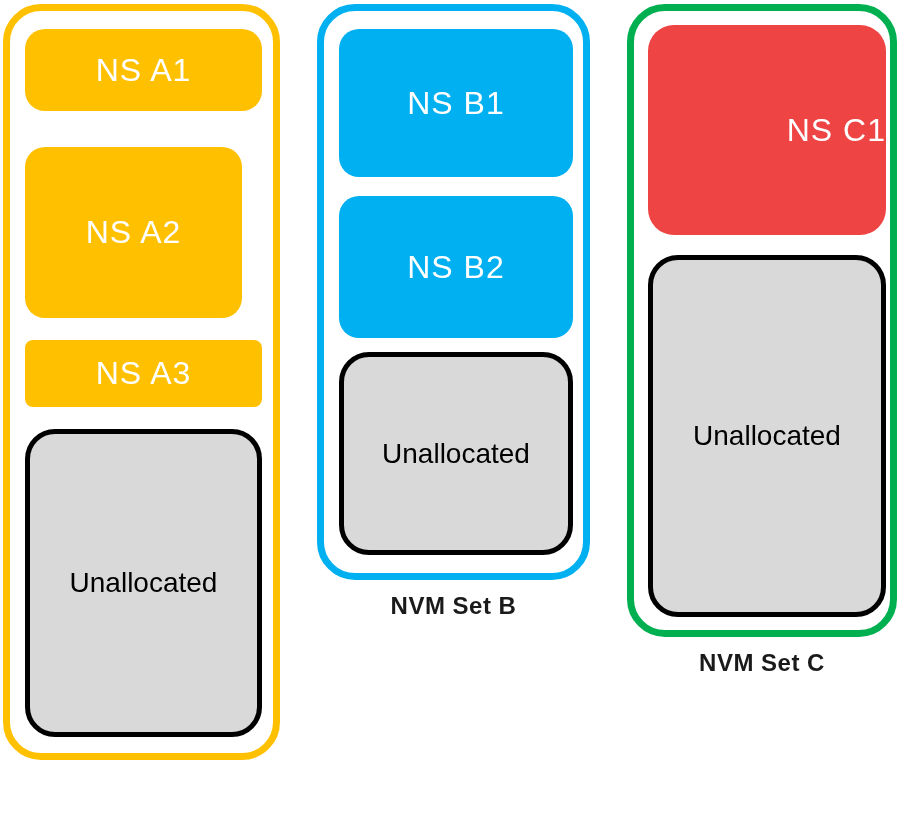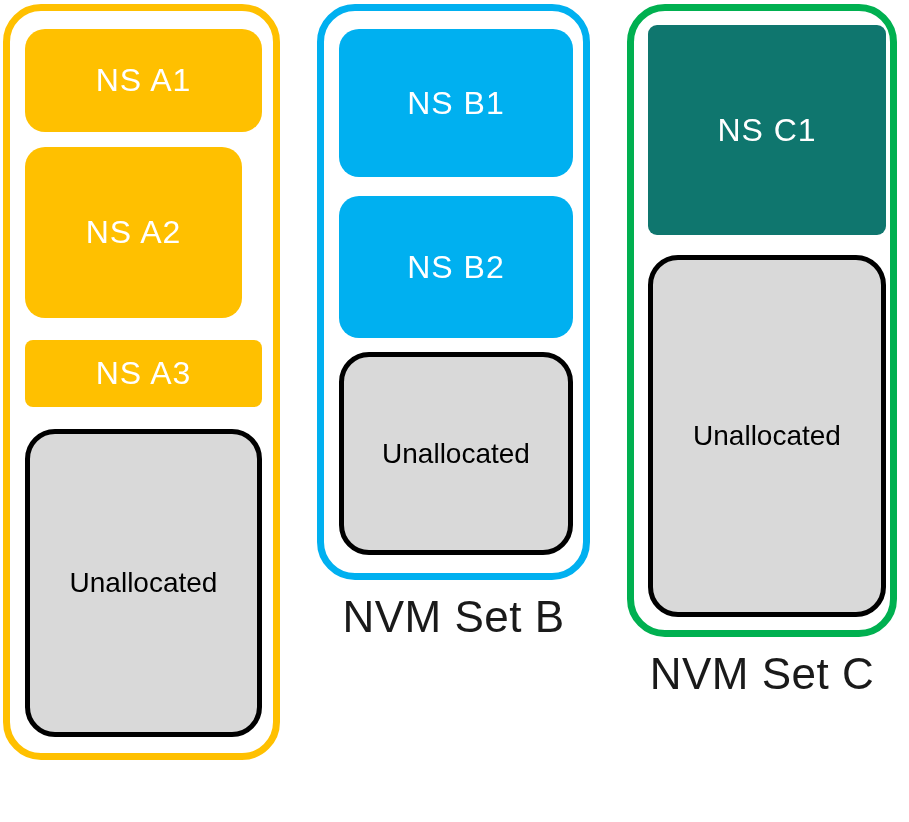--- a/index.html
+++ b/index.html
@@ -42,23 +42,23 @@
     border-radius: 20px;
     display: flex;
     align-items: center;
     justify-content: center;
     color: #ffffff;
     font-size: 32px;
     letter-spacing: 1px;
   }
   .ns-a { background: #FFC000; }
   .ns-b { background: #00B0F0; }
-  .ns-c { background: #0f766e; border-radius: 9px; }
+  .ns-c { background: #ef4444; border-radius: 26px; justify-content: flex-end; }
 
-  .ns-a1 { left: 15px; top: 18px;  width: 237px; height: 103px; }
+  .ns-a1 { left: 15px; top: 18px;  width: 237px; height: 82px; }
   .ns-a2 { left: 15px; top: 136px; width: 217px; height: 171px; }
   .ns-a3 { left: 15px; top: 329px; width: 237px; height: 67px; border-radius: 8px; }
 
   .ns-b1 { left: 15px; top: 18px;  width: 234px; height: 148px; }
   .ns-b2 { left: 15px; top: 185px; width: 234px; height: 142px; }
 
   .ns-c1 { left: 14px; top: 14px;  width: 238px; height: 210px; }
 
   
   .unalloc {
@@ -75,23 +75,24 @@
   }
   .unalloc-a { left: 15px; top: 418px; width: 237px; height: 308px; }
   .unalloc-b { left: 15px; top: 341px; width: 234px; height: 203px; }
   .unalloc-c { left: 14px; top: 244px; width: 238px; height: 362px; }
 
   
   .set-label {
     position: absolute;
     text-align: center;
     color: #1a1a1a;
-    font-size: 44px;
+    font-size: 24px;
     letter-spacing: 0.5px;
     white-space: nowrap;
+    font-weight: bold;
   }
   .set-a-label { left: 3px;   top: 775px; width: 277px; }
   .set-b-label { left: 317px; top: 592px; width: 273px; }
   .set-c-label { left: 627px; top: 649px; width: 270px; }
 </style>
 </head>
 <body>
 
 <div class="canvas">
 

